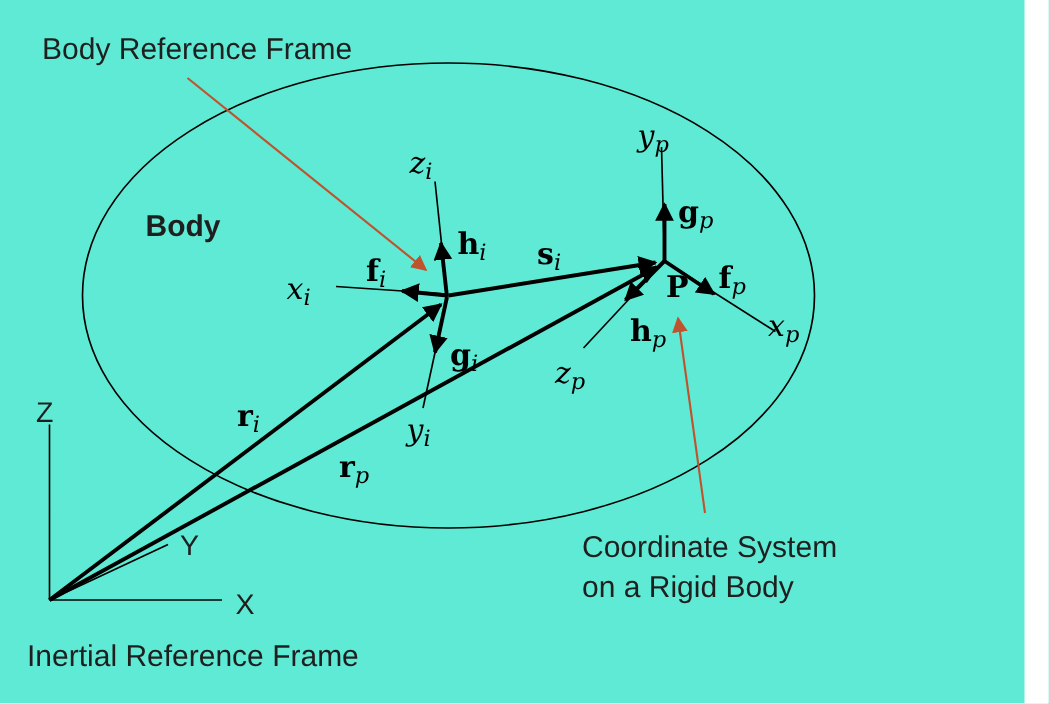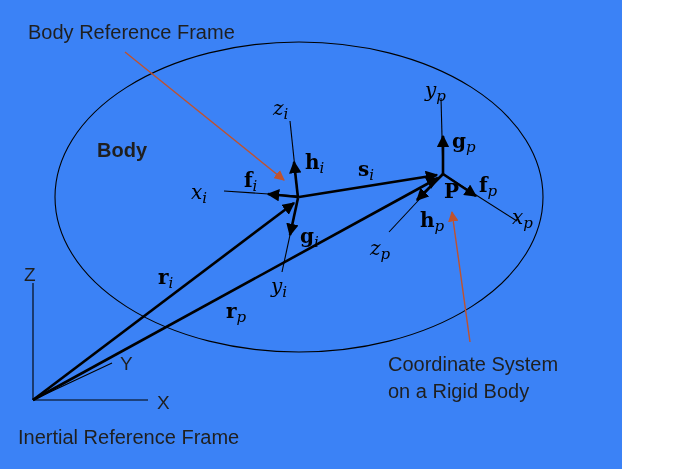--- a/index.html
+++ b/index.html
@@ -1,16 +1,16 @@
 <!DOCTYPE html>
 <html><head>
 <meta charset="utf-8">
 <style>
   html,body{margin:0;padding:0;background:#ffffff;}
-  .stage{position:relative;width:622px;height:469px;background:#3b82f6;overflow:hidden;
+  .stage{position:relative;width:683px;height:469px;background:#5eead4;overflow:hidden;
          font-family:"Liberation Sans",sans-serif;}
   svg{display:block;}
   text{fill:#1f1f1f;}
   .sans{font-family:"Liberation Sans",sans-serif;font-size:20px;}
   .sans-sm{font-family:"Liberation Sans",sans-serif;font-size:19px;}
   .bold{font-weight:bold;}
   .math{font-family:"DejaVu Serif",serif;font-size:20px;font-style:italic;fill:#000;}
   .mvec{font-family:"DejaVu Serif",serif;font-size:20px;font-weight:bold;font-style:normal;fill:#000;}
   .msub{font-size:15px;font-style:italic;font-weight:normal;}
   .thin{stroke:#000;stroke-width:1.1;fill:none;}

